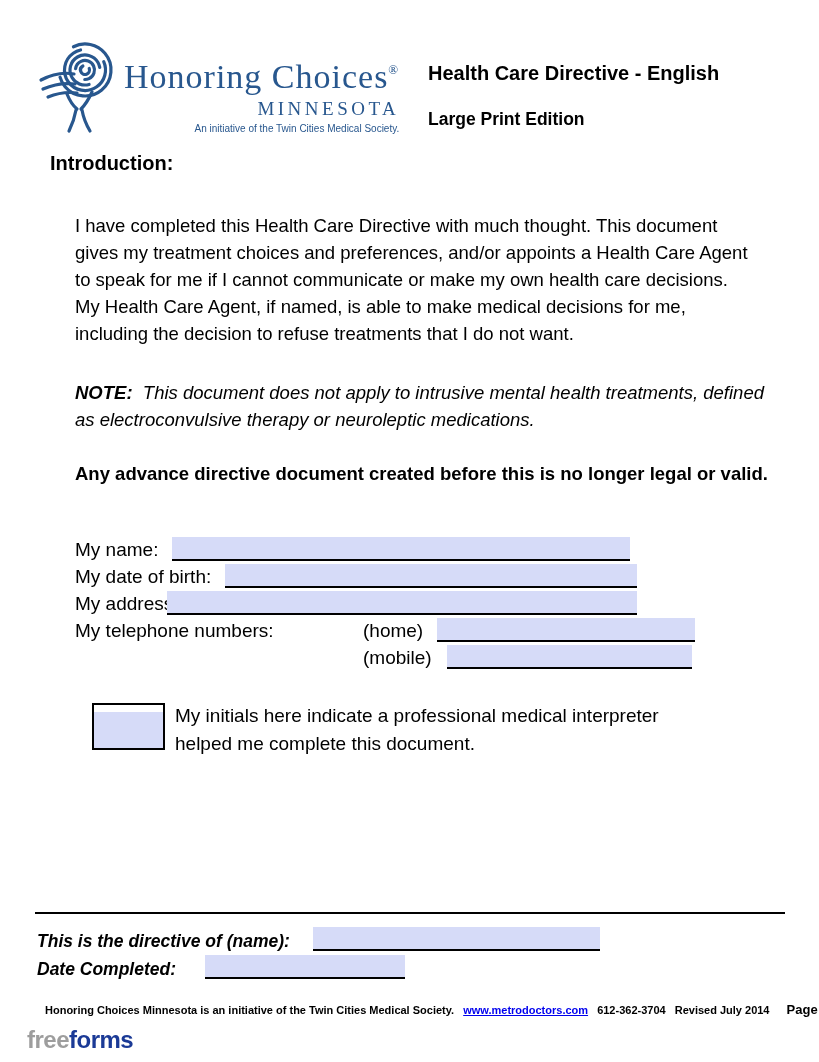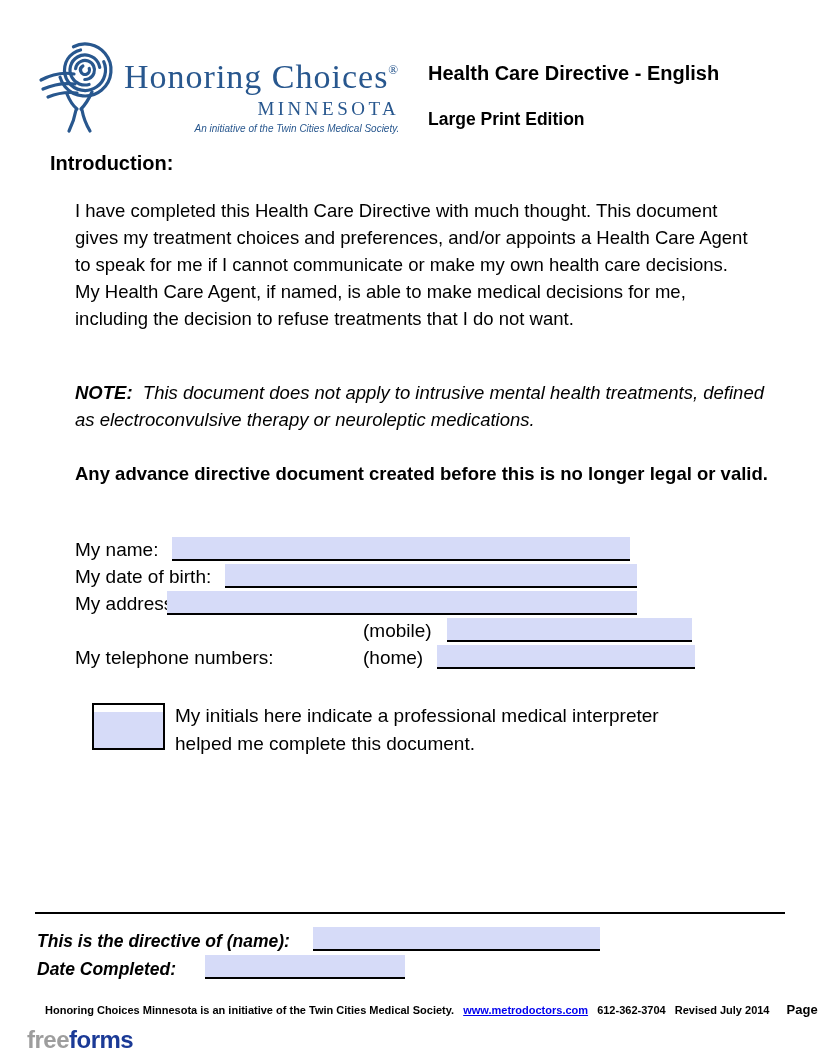--- a/index.html
+++ b/index.html
@@ -11,27 +11,27 @@
     color:#000;
     overflow:hidden;
     margin:0 auto;
   }
   
   .logo-svg{position:absolute;left:36px;top:36px;}
   .brand-block{position:absolute;left:124px;top:52px;color:#28578E;text-align:right;}
   .brand-name{font-family:"Liberation Serif",serif;font-size:34px;letter-spacing:1px;line-height:36px;}
   .brand-reg{font-size:13px;vertical-align:14px;}
   .brand-region{font-family:"Liberation Serif",serif;font-size:19px;letter-spacing:3.5px;line-height:24px;margin-top:2px;}
-  .brand-tagline{font-size:10px;font-style:italic;margin-top:2px;}
+  .brand-tagline{font-size:10px;margin-top:2px;}
   .title-block{position:absolute;left:428px;top:62px;}
   .title-line1{font-size:20px;font-weight:bold;}
   .title-line2{font-size:17.5px;font-weight:bold;margin-top:24px;}
   
   .intro-heading{position:absolute;left:50px;top:152px;font-size:20px;font-weight:bold;}
-  .para{position:absolute;left:75px;top:197px;width:680px;font-size:18.5px;line-height:27px;}
+  .para{position:absolute;left:75px;top:212px;width:680px;font-size:18.5px;line-height:27px;}
   .note-para{position:absolute;left:75px;top:379px;width:712px;font-size:18.5px;line-height:27px;font-style:italic;}
   .note-label{font-weight:bold;}
   .warning-para{position:absolute;left:75px;top:460px;width:712px;font-size:18.5px;line-height:27px;font-weight:bold;}
   
   .fields-block{position:absolute;left:75px;top:534px;width:645px;}
   .frow{display:flex;align-items:flex-end;height:27px;}
   .flabel{font-size:19px;line-height:22px;white-space:nowrap;}
   .field{
     background:#D6DBF8;
     border:none;border-bottom:2px solid #000;
@@ -113,28 +113,28 @@
     </div>
     <div class="frow">
       <span class="flabel w-dob-label">My date of birth:</span>
       <input class="field w-dob" value="" style="">
     </div>
     <div class="frow">
       <span class="flabel w-addr-label">My address:</span>
       <input class="field w-addr" value="" style="">
     </div>
     <div class="frow">
+      <span class="flabel w-phone-label">My telephone numbers:</span>
+      <span class="flabel w-home-label">(home)</span>
+      <input class="field w-home" value="" style="">
+    </div>
+    <div class="frow">
       <span class="flabel w-spacer"></span>
       <span class="flabel w-mobile-label">(mobile)</span>
       <input class="field w-mobile" value="" style="">
-    </div>
-    <div class="frow">
-      <span class="flabel w-phone-label">My telephone numbers:</span>
-      <span class="flabel w-home-label">(home)</span>
-      <input class="field w-home" value="" style="">
     </div>
   </div>
 
   <div class="initials-box">
     <div class="initials-fill"></div>
   </div>
   <div class="initials-text">
     <span>My initials here indicate a professional medical interpreter</span><br>
     <span>helped me complete this document.</span>
   </div>

